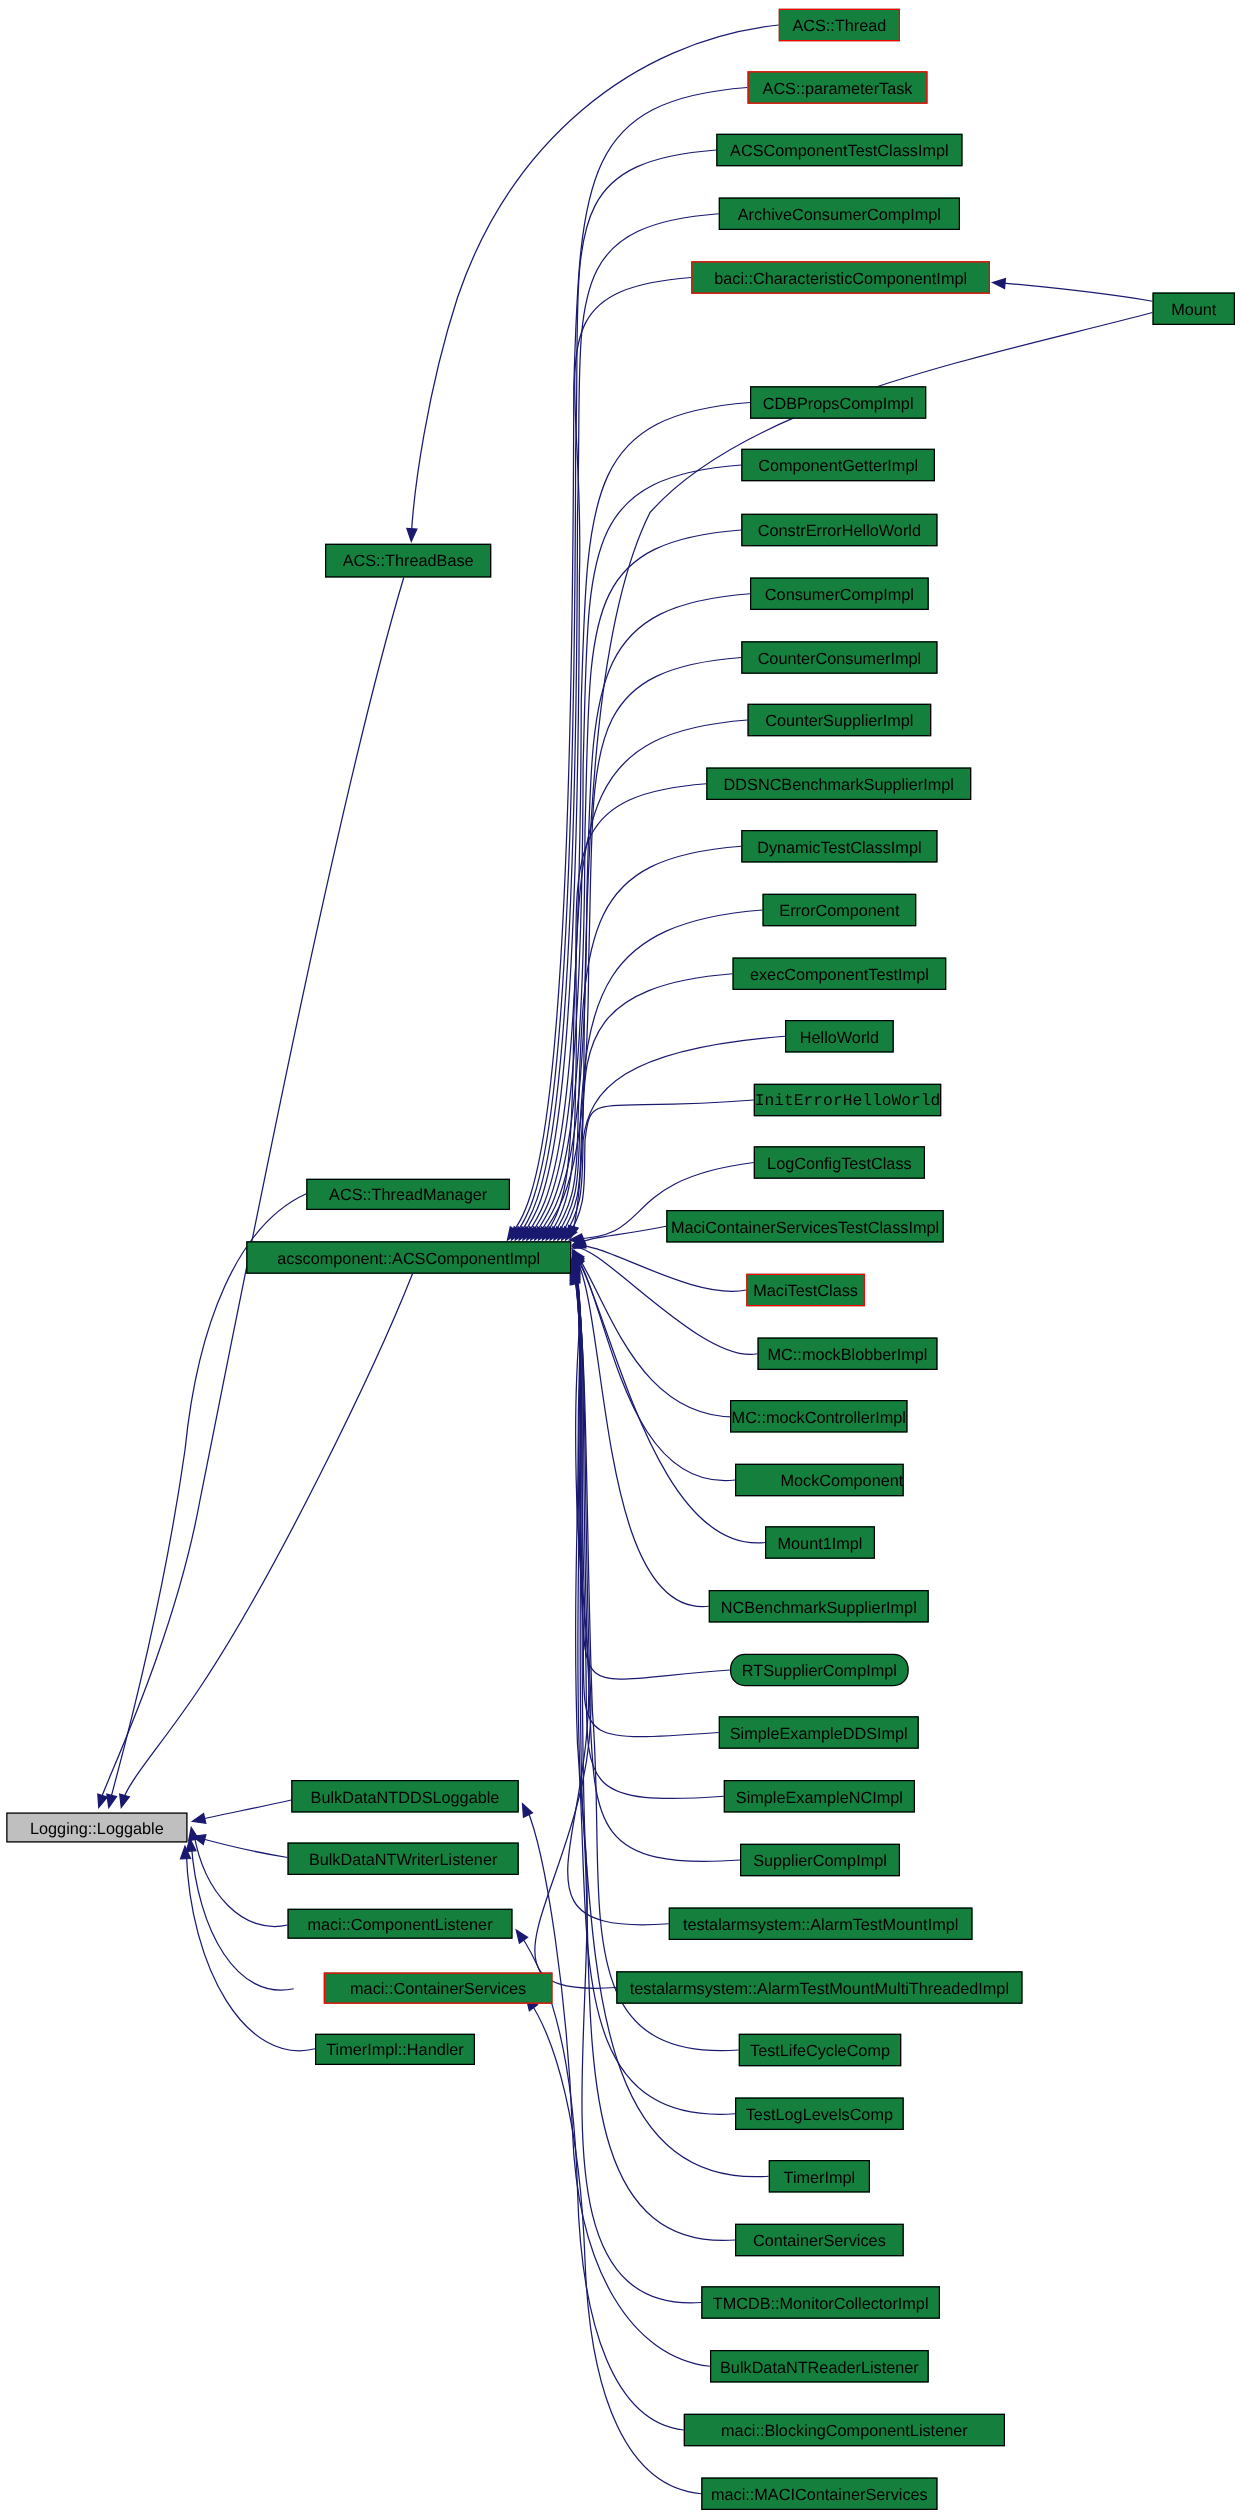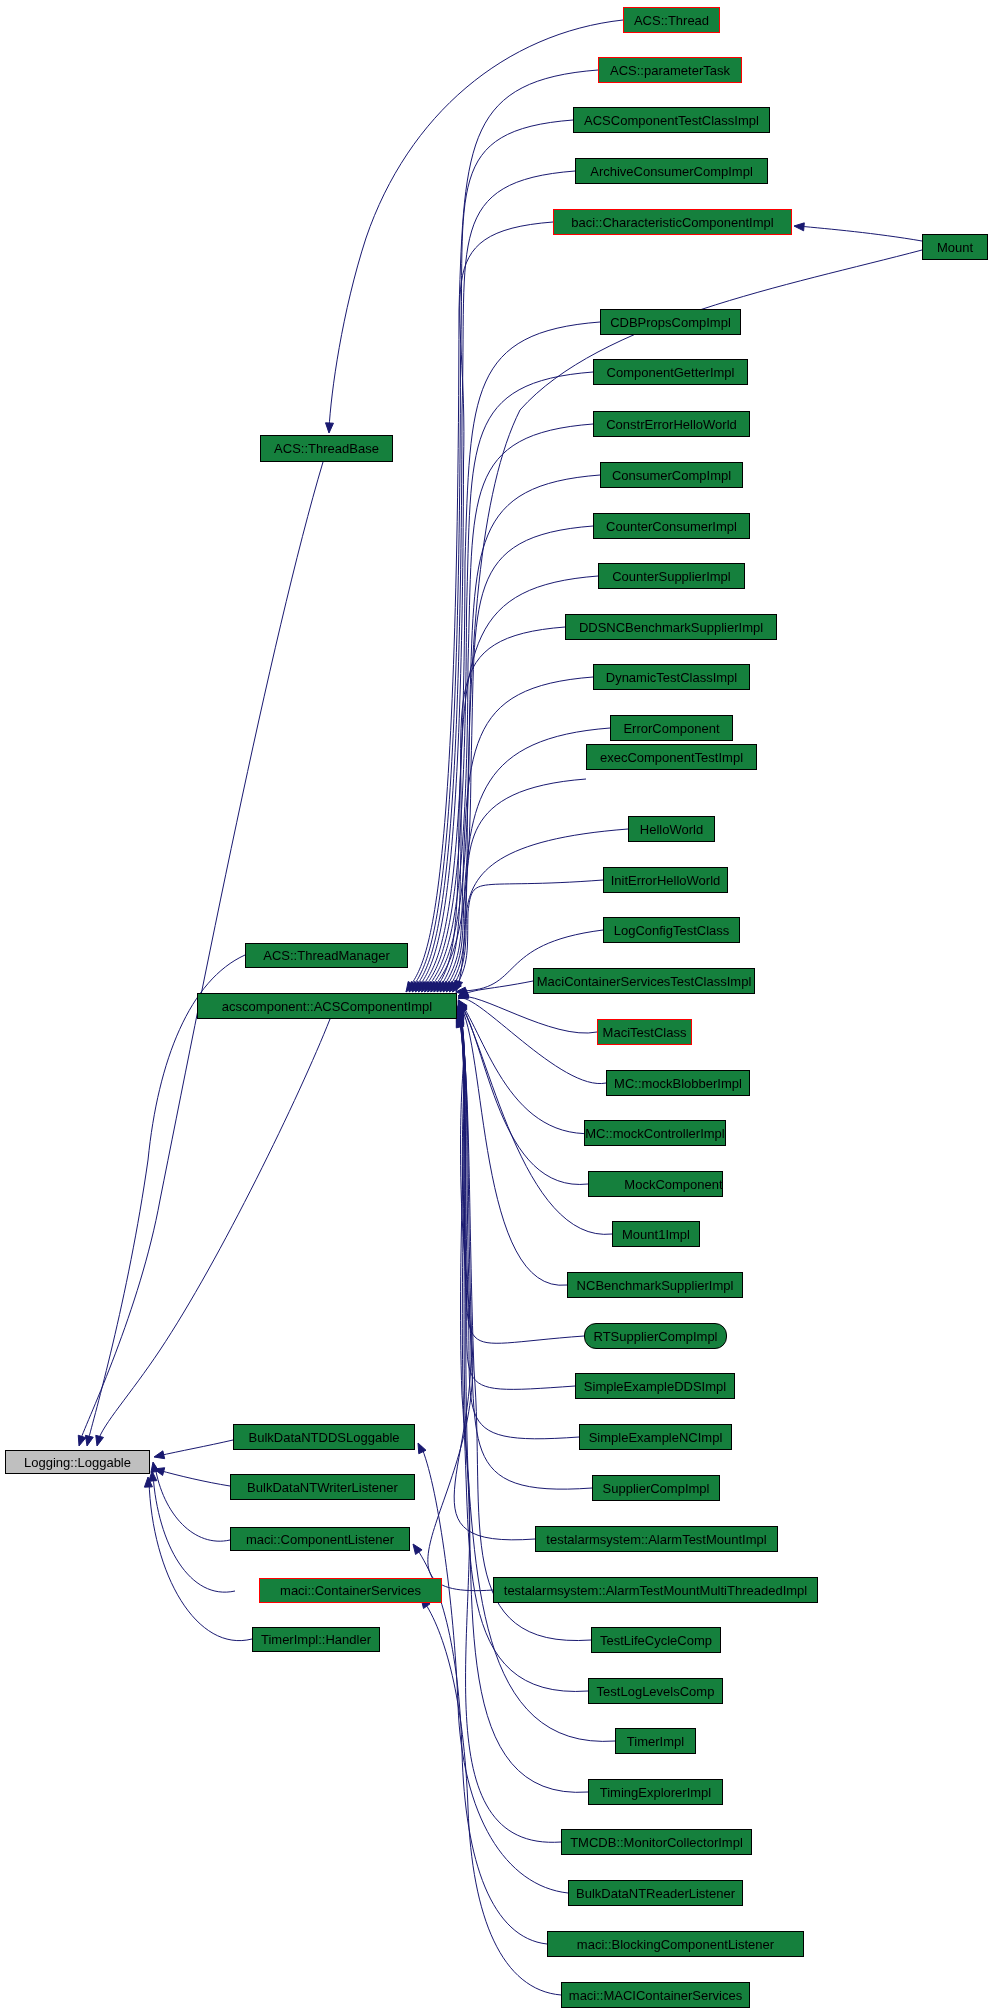--- a/index.html
+++ b/index.html
@@ -131,41 +131,41 @@
       <div class="node" style="left: 922px; top: 234px; width: 66px; height: 26px;">Mount</div>
       <div class="node" style="left: 600px; top: 309px; width: 141px; height: 26px;">CDBPropsCompImpl</div>
       <div class="node" style="left: 593px; top: 359px; width: 155px; height: 26px;">ComponentGetterImpl</div>
       <div class="node" style="left: 593px; top: 411px; width: 157px; height: 26px;">ConstrErrorHelloWorld</div>
       <div class="node" style="left: 600px; top: 462px; width: 143px; height: 26px;">ConsumerCompImpl</div>
       <div class="node" style="left: 593px; top: 513px; width: 157px; height: 26px;">CounterConsumerImpl</div>
       <div class="node" style="left: 598px; top: 563px; width: 147px; height: 26px;">CounterSupplierImpl</div>
       <div class="node" style="left: 565px; top: 614px; width: 212px; height: 26px;">DDSNCBenchmarkSupplierImpl</div>
       <div class="node" style="left: 593px; top: 664px; width: 157px; height: 26px;">DynamicTestClassImpl</div>
       <div class="node" style="left: 610px; top: 715px; width: 123px; height: 26px;">ErrorComponent</div>
-      <div class="node" style="left: 586px; top: 744px; width: 171px; height: 26px;">execComponentTestImpl</div>
+      <div class="node" style="left: 586px; top: 766px; width: 171px; height: 26px;">execComponentTestImpl</div>
       <div class="node" style="left: 628px; top: 816px; width: 87px; height: 26px;">HelloWorld</div>
-      <div class="node" style="left: 603px; top: 867px; width: 125px; height: 26px;">InitErrorHelloWorld</div>
+      <div class="node" style="left: 603px; top: 867px; width: 150px; height: 26px; font-family: Liberation Mono, monospace;">InitErrorHelloWorld</div>
       <div class="node" style="left: 603px; top: 917px; width: 137px; height: 26px;">LogConfigTestClass</div>
       <div class="node" style="left: 533px; top: 968px; width: 222px; height: 26px;">MaciContainerServicesTestClassImpl</div>
       <div class="node highlight" style="left: 597px; top: 1019px; width: 95px; height: 26px;">MaciTestClass</div>
       <div class="node" style="left: 606px; top: 1070px; width: 144px; height: 26px;">MC::mockBlobberImpl</div>
       <div class="node" style="left: 584px; top: 1120px; width: 142px; height: 26px;">MC::mockControllerImpl</div>
       <div class="node" style="left: 588px; top: 1171px; width: 135px; height: 26px; padding-left: 36px;">MockComponent</div>
       <div class="node" style="left: 612px; top: 1221px; width: 88px; height: 26px;">Mount1Impl</div>
       <div class="node" style="left: 567px; top: 1272px; width: 176px; height: 26px;">NCBenchmarkSupplierImpl</div>
       <div class="node" style="left: 584px; top: 1323px; width: 143px; height: 26px; border-radius: 12px;">RTSupplierCompImpl</div>
       <div class="node" style="left: 575px; top: 1373px; width: 160px; height: 26px;">SimpleExampleDDSImpl</div>
       <div class="node" style="left: 579px; top: 1424px; width: 153px; height: 26px;">SimpleExampleNCImpl</div>
       <div class="node" style="left: 592px; top: 1475px; width: 128px; height: 26px;">SupplierCompImpl</div>
       <div class="node" style="left: 535px; top: 1526px; width: 243px; height: 26px;">testalarmsystem::AlarmTestMountImpl</div>
       <div class="node" style="left: 493px; top: 1577px; width: 325px; height: 26px;">testalarmsystem::AlarmTestMountMultiThreadedImpl</div>
       <div class="node" style="left: 591px; top: 1627px; width: 130px; height: 26px;">TestLifeCycleComp</div>
       <div class="node" style="left: 588px; top: 1678px; width: 135px; height: 26px;">TestLogLevelsComp</div>
       <div class="node" style="left: 615px; top: 1728px; width: 81px; height: 26px;">TimerImpl</div>
-      <div class="node" style="left: 588px; top: 1779px; width: 135px; height: 26px;">TimingExplorerImpl</div>
+      <div class="node" style="left: 588px; top: 1779px; width: 135px; height: 26px;">ContainerServices</div>
       <div class="node" style="left: 561px; top: 1829px; width: 191px; height: 26px;">TMCDB::MonitorCollectorImpl</div>
       <div class="node" style="left: 568px; top: 1880px; width: 175px; height: 26px;">BulkDataNTReaderListener</div>
       <div class="node" style="left: 547px; top: 1931px; width: 257px; height: 26px;">maci::BlockingComponentListener</div>
       <div class="node" style="left: 561px; top: 1982px; width: 189px; height: 26px;">maci::MACIContainerServices</div>
       <div class="node" style="left: 260px; top: 435px; width: 133px; height: 27px;">ACS::ThreadBase</div>
       <div class="node" style="left: 245px; top: 943px; width: 163px; height: 25px;">ACS::ThreadManager</div>
       <div class="node" style="left: 197px; top: 993px; width: 260px; height: 26px;">acscomponent::ACSComponentImpl</div>
       <div class="node" style="left: 233px; top: 1424px; width: 182px; height: 26px;">BulkDataNTDDSLoggable</div>
       <div class="node" style="left: 230px; top: 1474px; width: 185px; height: 26px;">BulkDataNTWriterListener</div>
       <div class="node" style="left: 230px; top: 1527px; width: 180px; height: 24px;">maci::ComponentListener</div>

